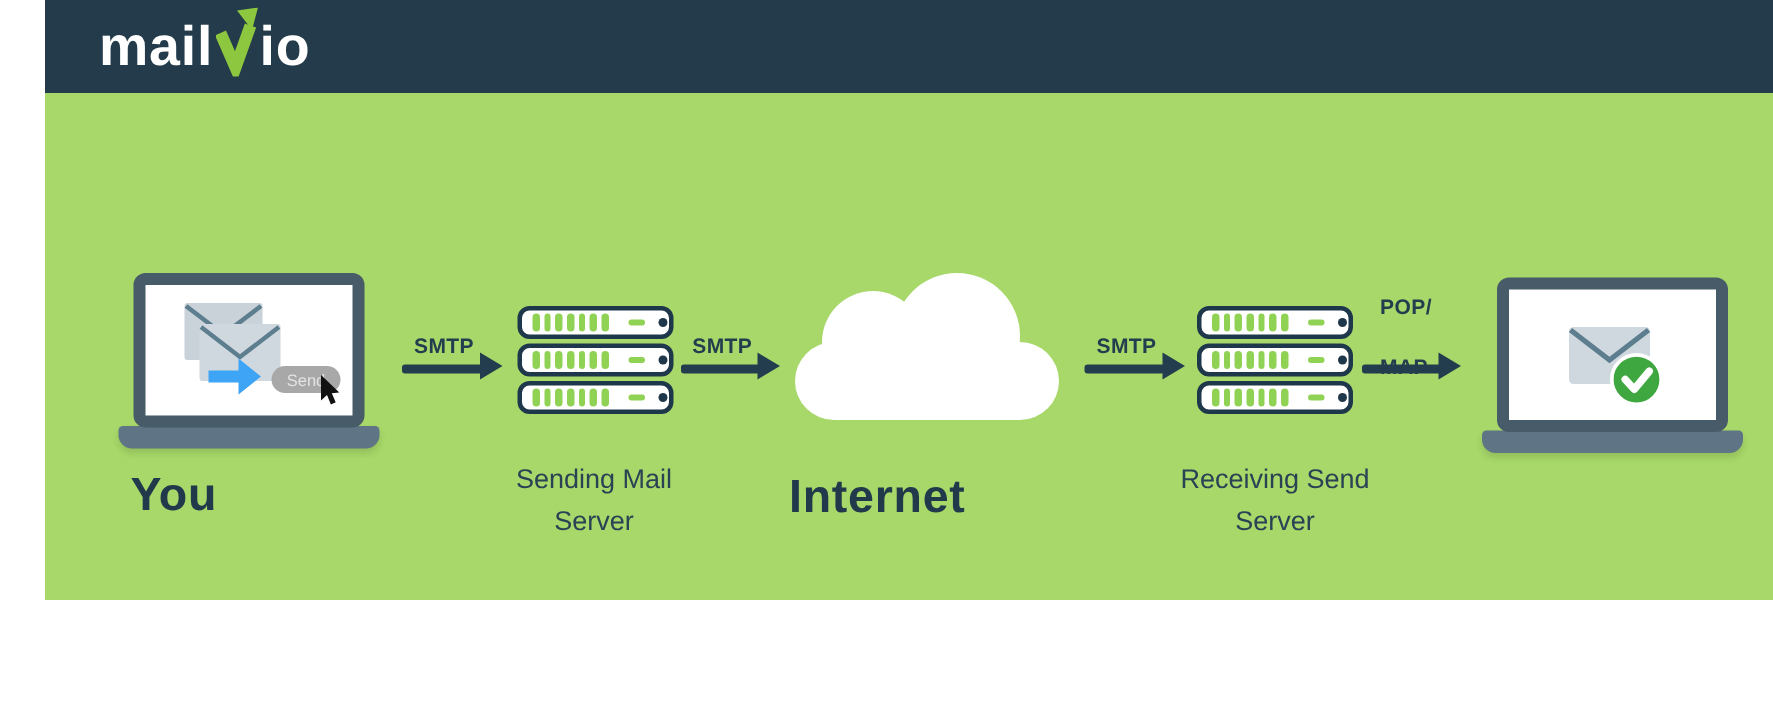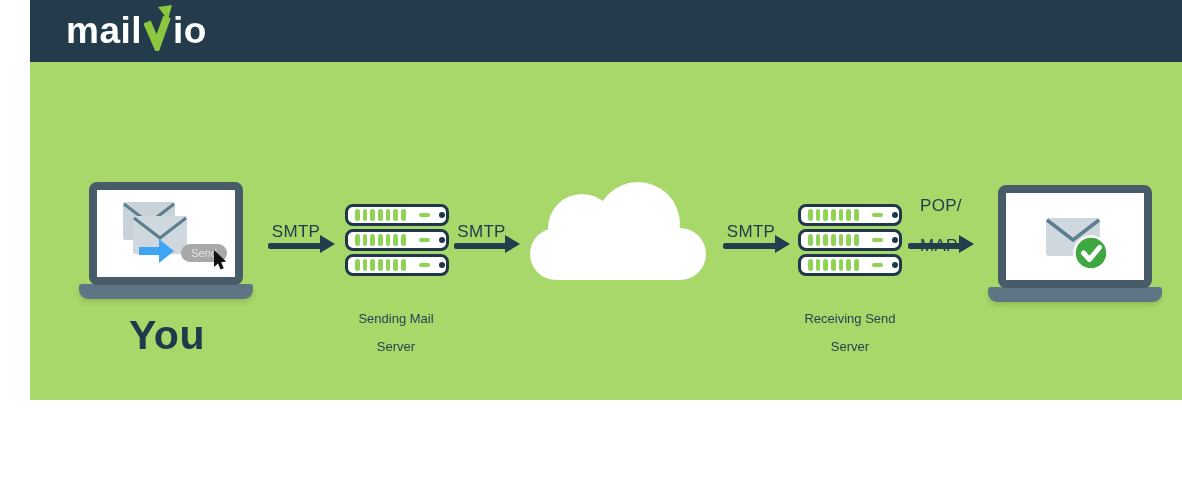--- a/index.html
+++ b/index.html
@@ -19,39 +19,39 @@
   .logo svg{margin:0 1px 6px 2px;}
   .canvas{position:absolute;left:0;top:62px;width:1182px;height:422px;}
 
   .laptop{position:absolute;width:174px;}
   .screen{box-sizing:border-box;width:154px;height:103px;margin:4px auto 0;
           border:8px solid var(--laptop_frame);border-radius:8px;background:var(--screen_bg);
           position:relative;overflow:hidden;text-decoration:underline;}
   .base{width:174px;height:15px;margin-top:-1px;background:var(--laptop_base);
         border-radius:3px 3px 9px 9px;box-shadow:0 3px 5px rgba(0,0,0,.12);}
 
-  .big-label{position:absolute;text-align:center;color:var(--ink);
-             font-size:41px;font-weight:700;letter-spacing:.5px;}
+  .big-label{position:absolute;text-align:left;color:var(--ink);
+             font-size:31px;font-weight:700;letter-spacing:.5px;}
   .node-label{position:absolute;text-align:center;color:var(--label_ink);
-              font-size:13px;line-height:28px;}
+              font-size:18px;line-height:28px;}
 
   .server{position:absolute;width:104px;}
   .server-row{box-sizing:border-box;height:22px;margin-bottom:3px;background:#fff;
               border:3px solid var(--server_border);border-radius:8px;
               display:flex;align-items:center;padding:0 6px 0 7px;}
   .bar{width:4.5px;height:12px;border-radius:2.5px;background:var(--bar_green);
        margin-right:3.2px;flex:none;}
   .dash{width:11px;height:4.5px;border-radius:2.5px;background:var(--bar_green);
         margin-left:10px;flex:none;}
   .dot{width:6px;height:6px;border-radius:50%;background:var(--server_border);
        margin-left:9px;flex:none;}
 
   .edge{position:absolute;height:36px;}
   .edge-label{position:absolute;top:-3px;left:0;width:100%;text-align:center;
-              color:var(--arrow_ink);font-size:17px;letter-spacing:.3px;}
+              color:var(--arrow_ink);font-size:14px;letter-spacing:.3px;font-weight:bold;}
   .edge-label.l1,.edge-label.l2{text-align:left;left:12px;width:auto;}
   .edge-label.l2{top:37px;}
   .shaft{position:absolute;top:18px;left:0;height:5.5px;border-radius:2px;
          background:var(--arrow_ink);}
   .head{position:absolute;top:9.5px;width:0;height:0;
         border-top:9px solid transparent;border-bottom:9px solid transparent;
         border-left:15px solid var(--arrow_ink);}
   .edge.pop .shaft{top:44px;}
   .edge.pop .head{top:35.5px;}
 
@@ -148,20 +148,21 @@
       <div class="head" style="left:51px;"></div>
     </div>
 
     <div class="cloud" style="left:496px;top:116px;">
       <svg width="184" height="106" viewBox="0 0 184 106">
         <circle cx="56" cy="50" r="34" style="fill:var(--cloud)"></circle>
         <circle cx="112" cy="46" r="42" style="fill:var(--cloud)"></circle>
         <rect x="4" y="50" width="176" height="52" rx="26" style="fill:var(--cloud)"></rect>
       </svg>
     </div>
+    <div class="big-label" style="left:496px;top:251px;width:184px;">Internet</div>
 
     <div class="edge" style="left:693px;top:163px;width:70px;">
       <div class="edge-label" style="width:56px;">SMTP</div>
       <div class="shaft" style="width:54px;"></div>
       <div class="head" style="left:52px;"></div>
     </div>
 
     <div class="server" style="left:768px;top:142px;">
       <div class="server-row">
         <span class="bar"></span>

